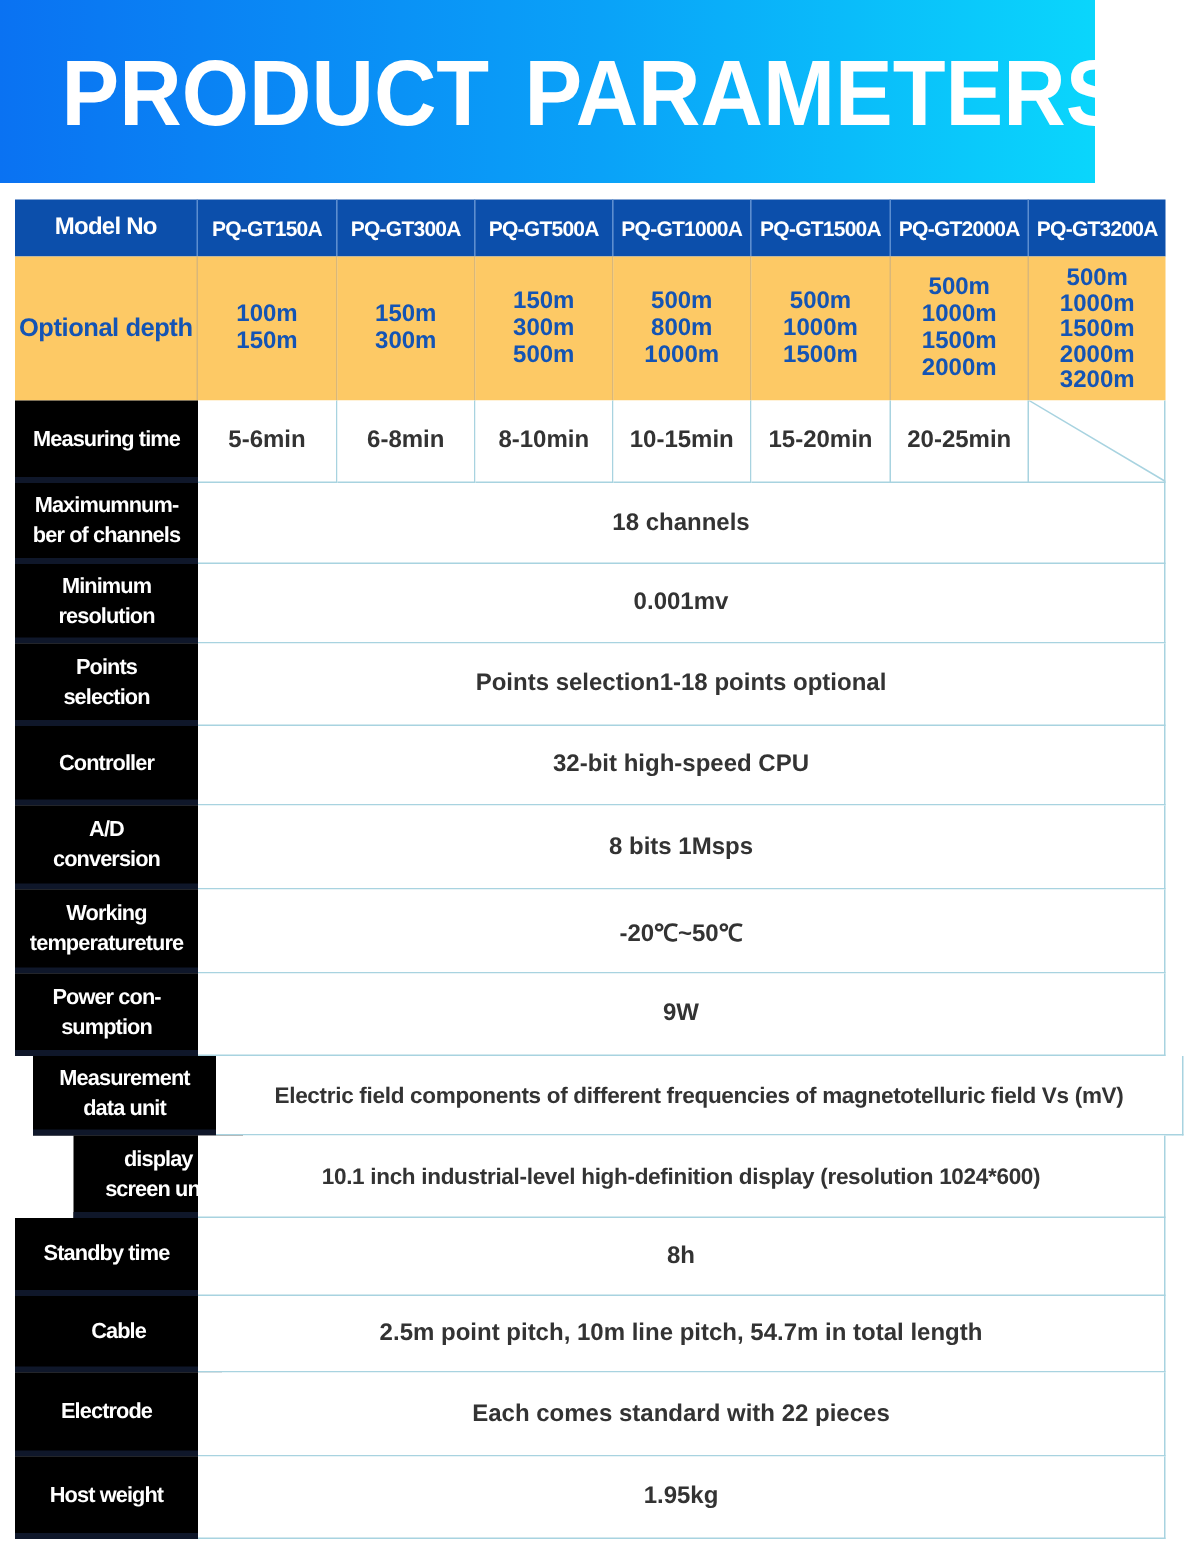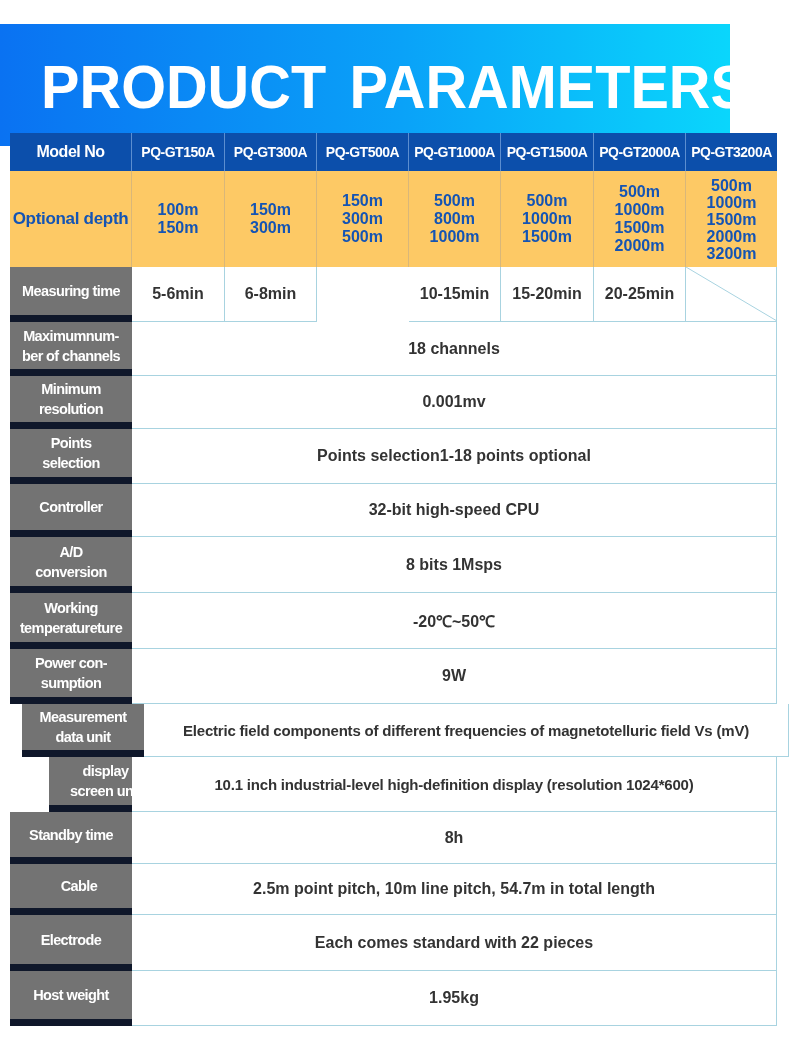--- a/index.html
+++ b/index.html
@@ -1,29 +1,29 @@
 <!DOCTYPE html>
 <html><head>
 <meta charset="utf-8">
 <style>
   html, body { margin:0; padding:0; }
   body { width:790px; height:1039px; background:#ffffff; position:relative; overflow:hidden; font-family:"Liberation Sans", sans-serif; }
   .banner { position:absolute; left:0; top:0; width:730px; height:122px;
-    background:linear-gradient(90deg,#0a72f2 0%,#0aa2f8 55%,#0ad6fc 100%);margin-top:24px; }
+    background:linear-gradient(90deg,#0a72f2 0%,#0aa2f8 55%,#0ad6fc 100%); }
   .banner-title { position:absolute; left:0; top:0; width:790px; height:122px; line-height:126px; text-align:center;
     color:#fff; font-weight:bold; font-size:62px; letter-spacing:0px; transform:scaleX(0.93); transform-origin:center; word-spacing:8px; }
   .table { position:absolute; left:10px; top:133px; width:767px; }
   .row { position:absolute; left:0; width:767px; }
   .cell { position:absolute; top:0; bottom:0; display:flex; align-items:center; justify-content:center; text-align:center; box-sizing:border-box; }
   .head-row .cell { background:#0c4fab; color:#fff; font-weight:bold; font-size:14px; letter-spacing:-0.5px; border-right:1px solid #5c8ed0; }
   .head-row .cell.first { font-size:16px; }
   .depth-row .cell { background:#fdc965; color:#1454b4; font-weight:bold; font-size:16px; line-height:18px; border-right:1px solid #d9b779; }
   .depth-row .cell.first { color:#1454b4; font-size:17px; letter-spacing:-0.3px; }
   .depth-row .cell .lines { display:flex; flex-direction:column; }
-  .label { background:#737373; color:#fff; font-weight:bold; font-size:14.5px; line-height:20px; letter-spacing:-0.6px; border-bottom:7px solid #0f172a; }
+  .label { background:#000000; color:#fff; font-weight:bold; font-size:14.5px; line-height:20px; letter-spacing:-0.6px; border-bottom:4px solid #0f172a; }
   .val { background:#fff; color:#333; font-weight:bold; font-size:16px; border-bottom:1px solid #a8d3e0; border-right:1px solid #a8d3e0; }
   .diag { background:#fff; border-right:1px solid #a8d3e0; border-bottom:1px solid #a8d3e0; }
   .diag svg { position:absolute; left:0; top:0; }
 </style>
 </head>
 <body>
 
 <div class="banner">
   <div class="banner-title">PRODUCT PARAMETERS</div>
 </div>
@@ -92,20 +92,21 @@
           <div>2000m</div>
           <div>3200m</div>
         </div>
       </div>
   </div>
 
   <div class="row" style="top:134px;height:55px;">
     <div class="cell label" style="left:0;width:122px;">Measuring time</div>
     <div class="cell val" style="left:122px;width:93px;">5-6min</div>
     <div class="cell val" style="left:215px;width:92px;">6-8min</div>
+    <div class="cell val" style="left:307px;width:92px;">8-10min</div>
     <div class="cell val" style="left:399px;width:92px;">10-15min</div>
     <div class="cell val" style="left:491px;width:93px;">15-20min</div>
     <div class="cell val" style="left:584px;width:92px;">20-25min</div>
     <div class="cell diag" style="left:676px;width:91px;">
       <svg width="91" height="55">
           <line x1="0" y1="0" x2="91" y2="54" stroke="#a8d3e0" stroke-width="1"></line>
         </svg>
     </div>
   </div>
 

